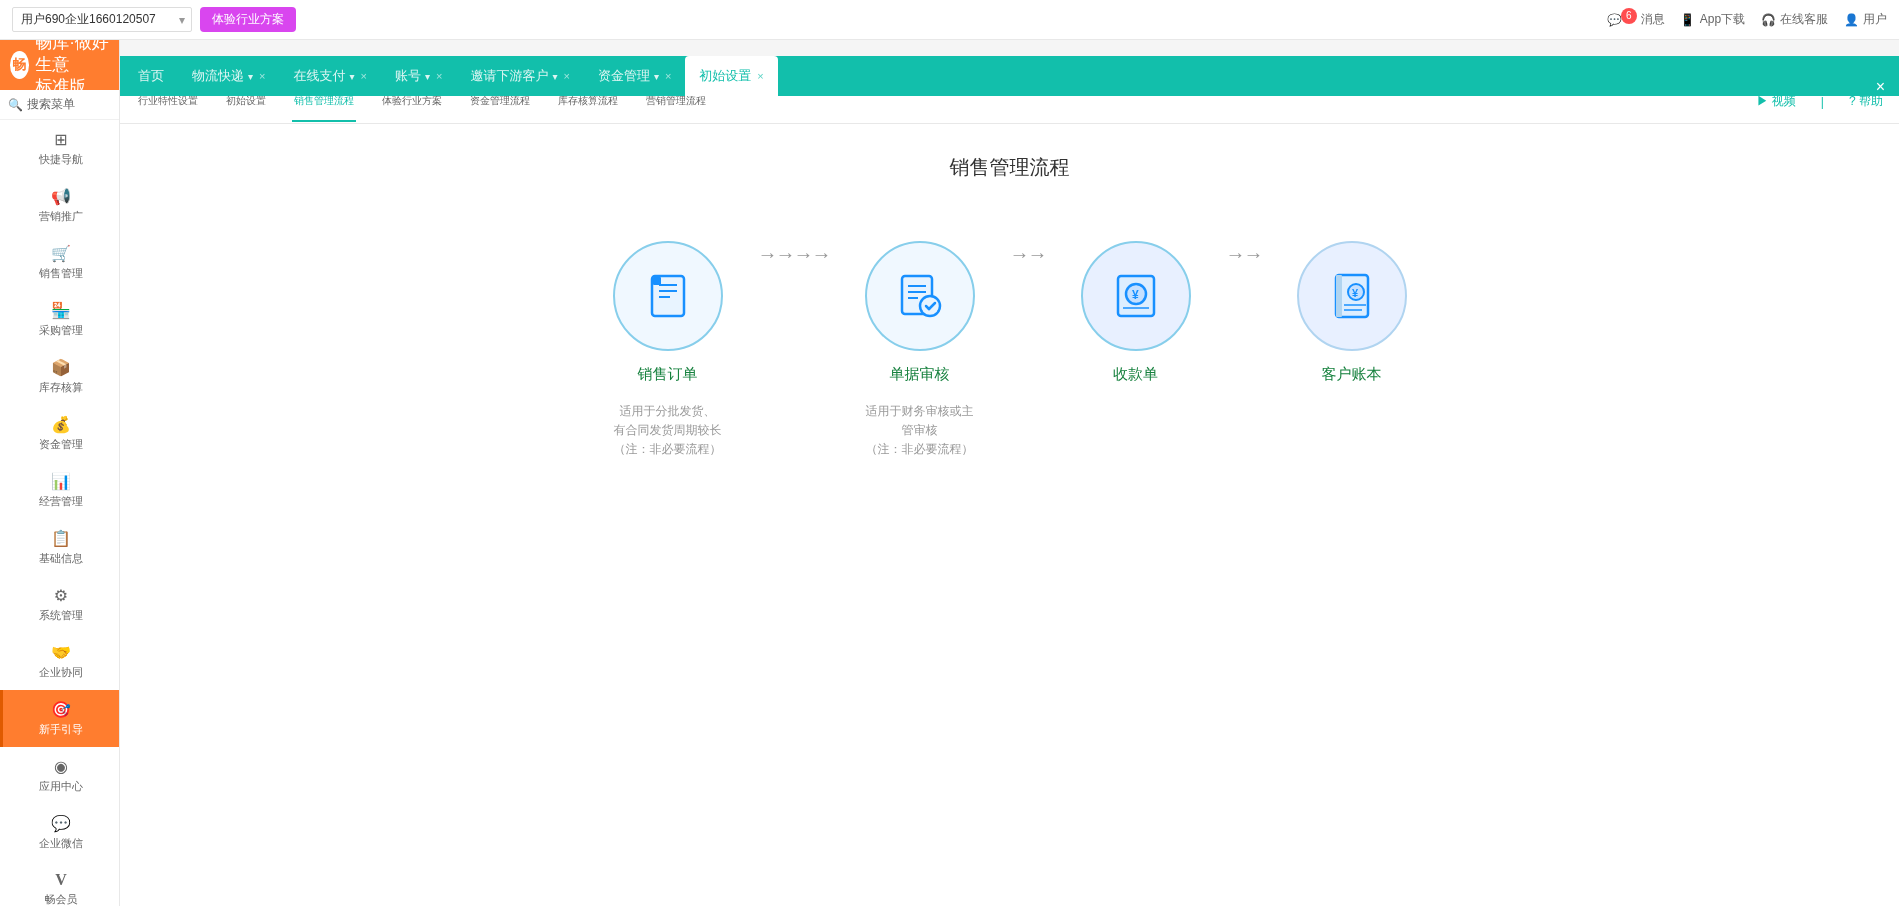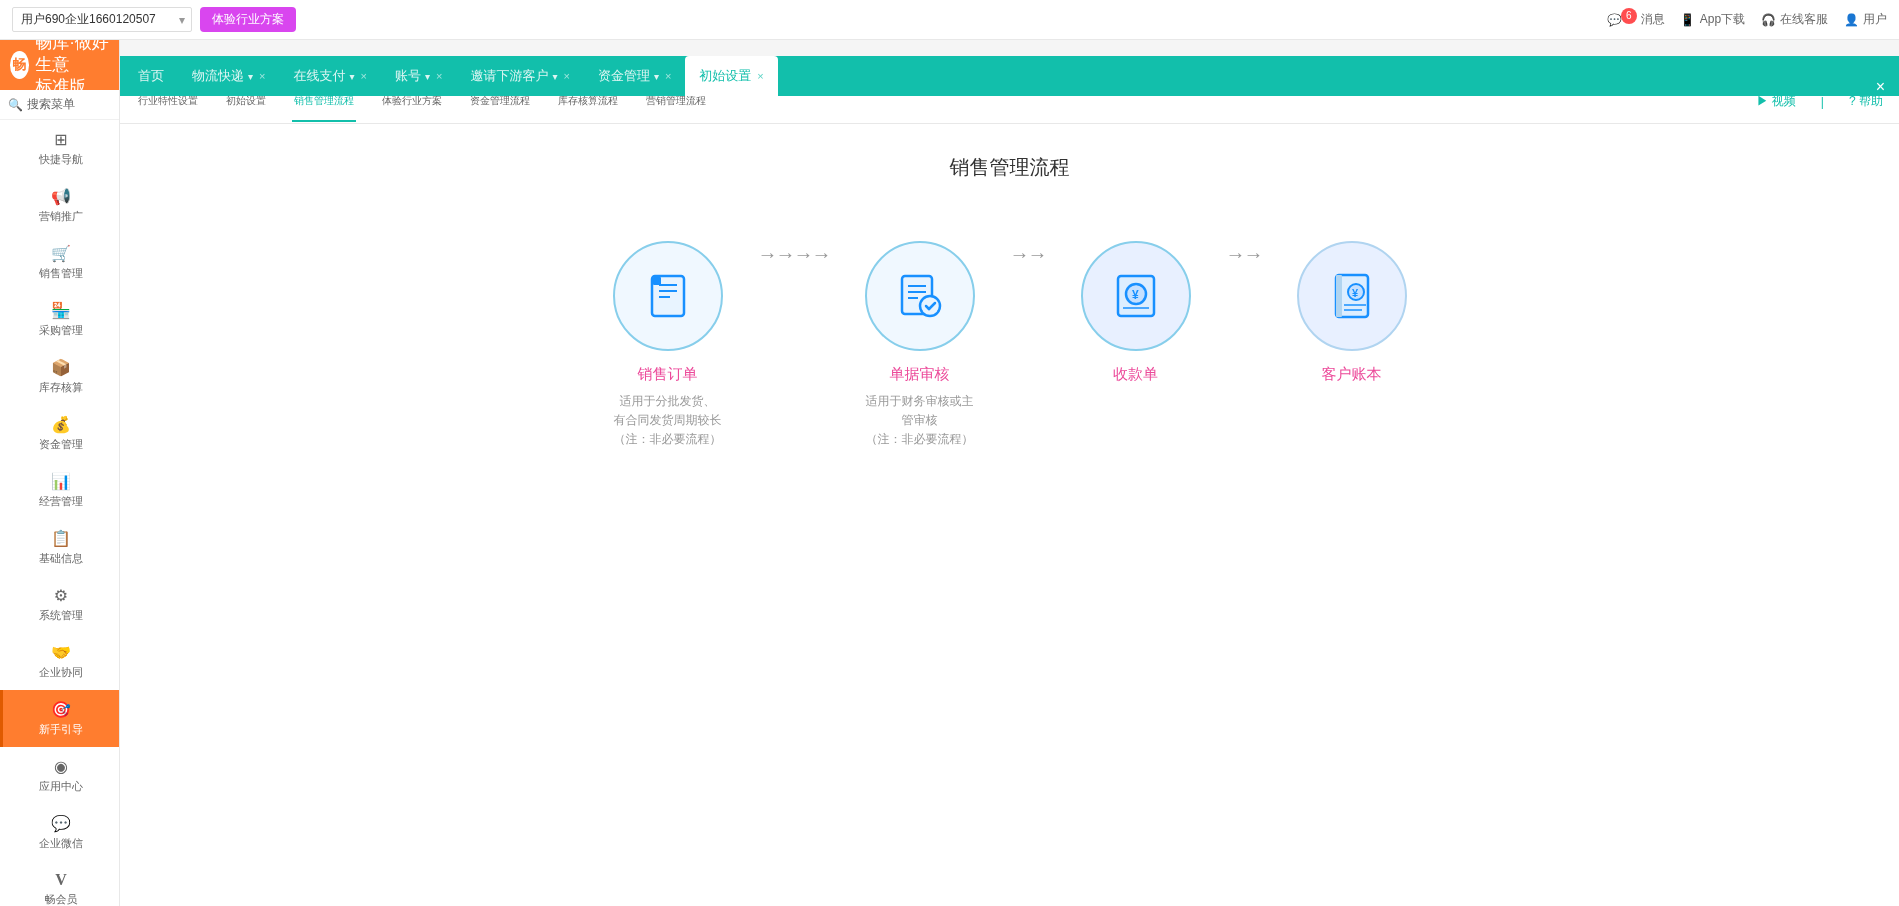--- a/index.html
+++ b/index.html
@@ -234,22 +234,22 @@
       border: 2px solid #87ceeb;
       background: #f0f8ff;
       display: flex;
       align-items: center;
       justify-content: center;
       margin-bottom: 14px;
     }
     .flow-circle svg { width: 52px; height: 52px; }
     .flow-step-name {
       font-size: 15px;
-      color: #ec4899;
-      margin-bottom: 8px;
+      color: #15803d;
+      margin-bottom: 18px;
       text-align: center;
     }
     .flow-step-desc {
       font-size: 12px;
       color: #999;
       text-align: center;
       line-height: 1.6;
     }
     .flow-arrow {
       display: flex;

